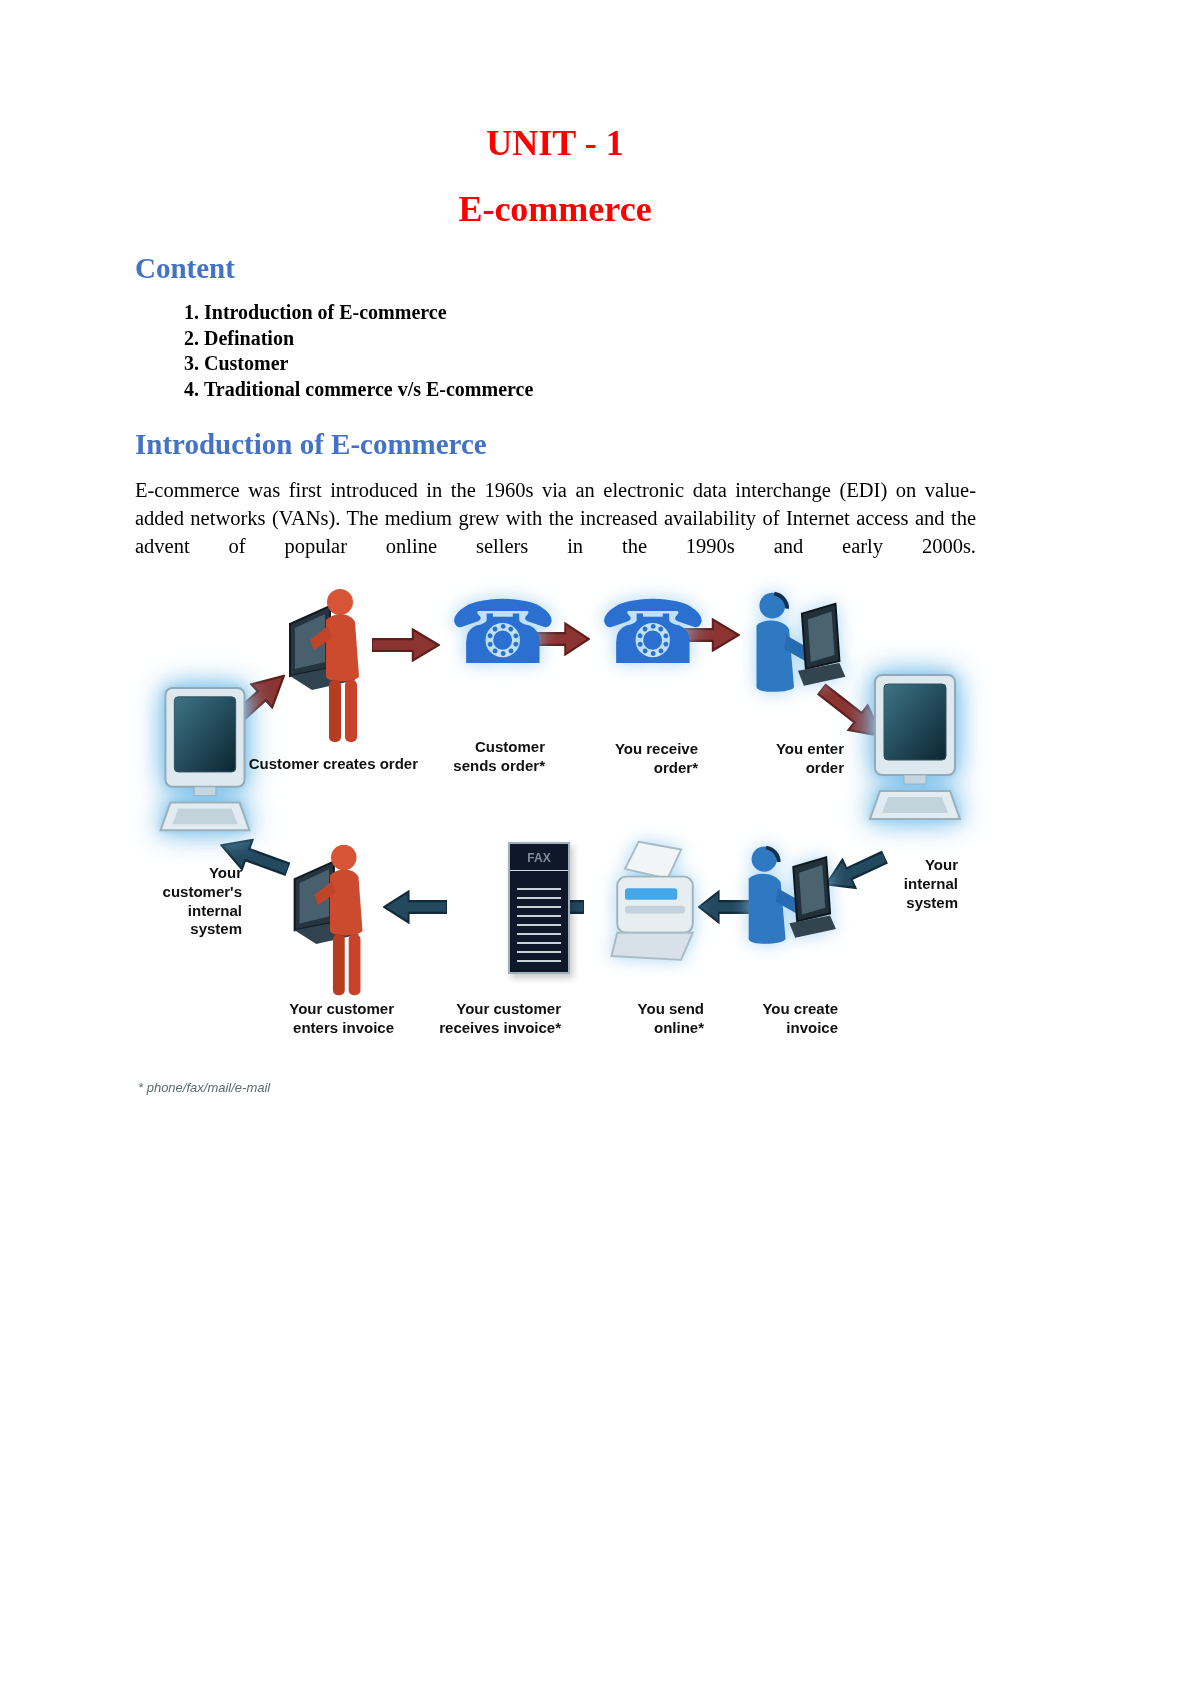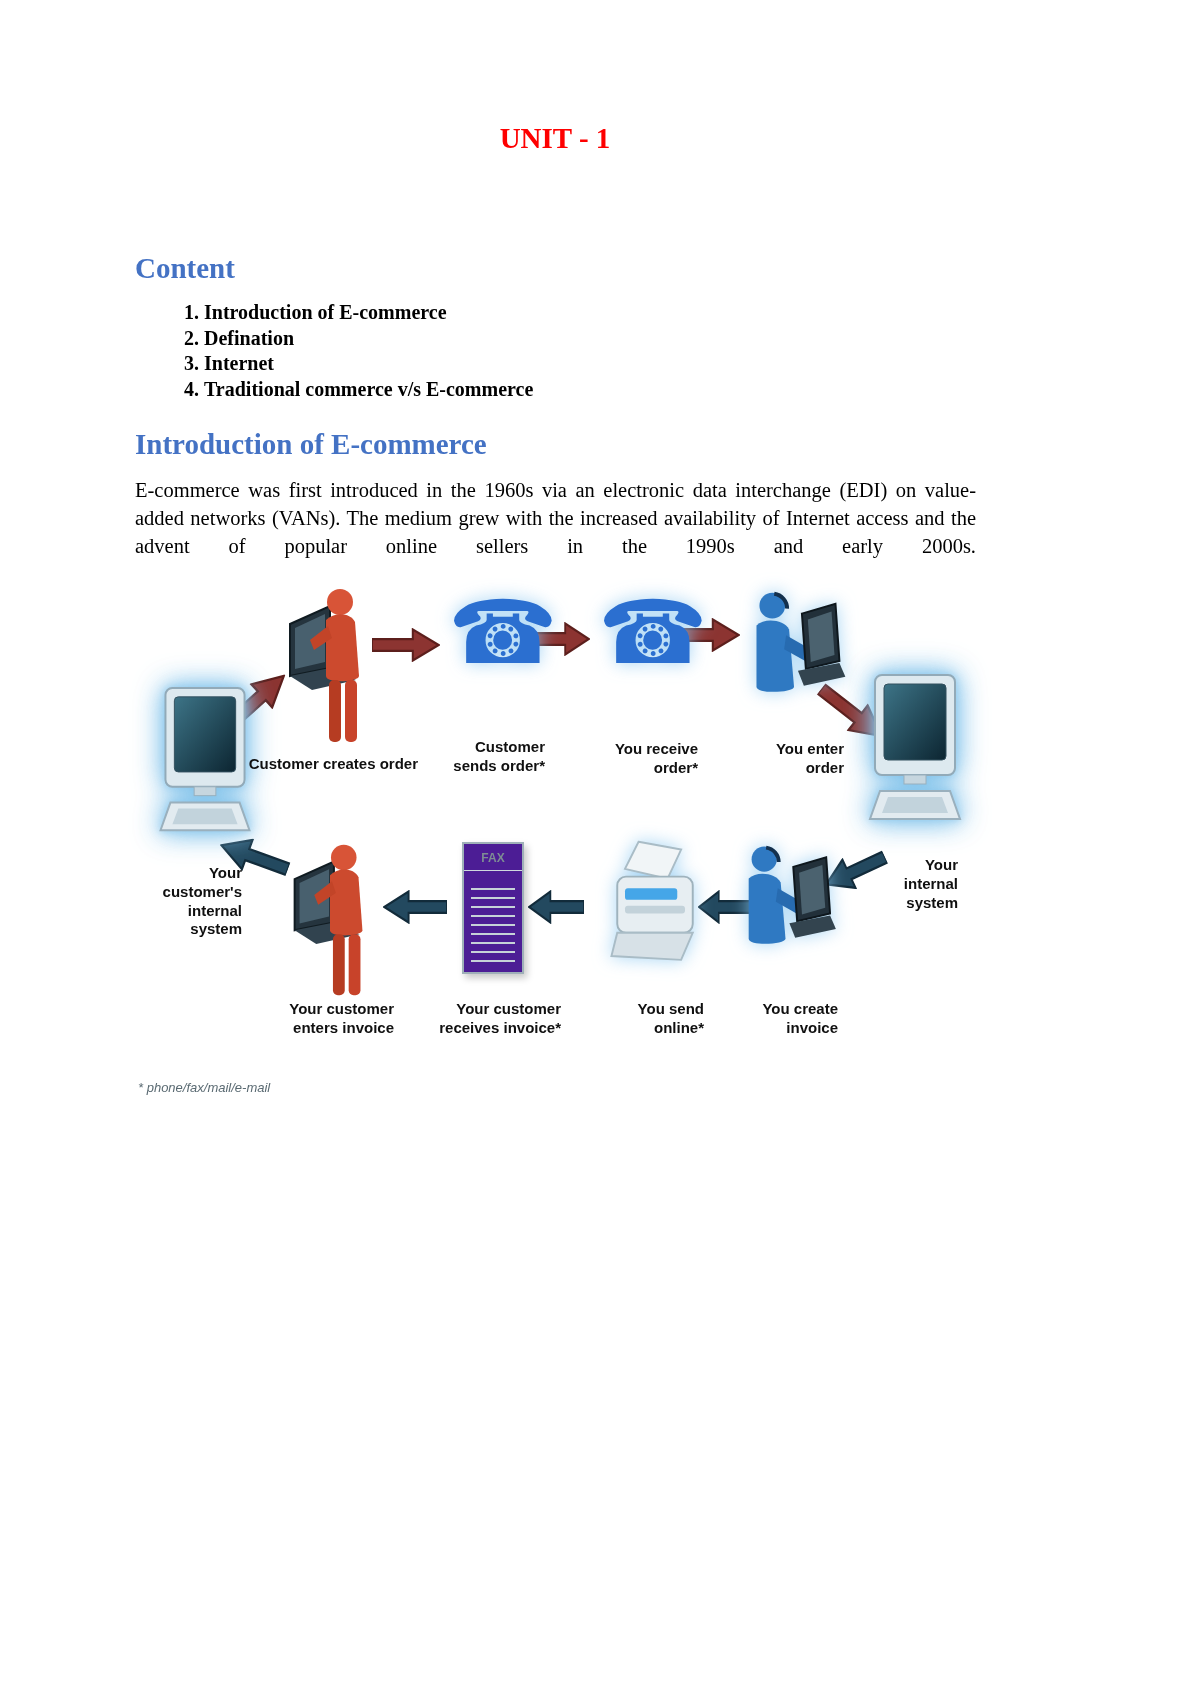--- a/index.html
+++ b/index.html
@@ -1,19 +1,19 @@
 <!DOCTYPE html>
 <html><head>
 <meta charset="utf-8">
 <style>
   html,body{margin:0;padding:0;background:#ffffff;}
   .page{position:relative;width:1200px;height:1696px;background:#ffffff;overflow:hidden;
         font-family:"Liberation Serif",serif;color:#000;}
   .title{position:absolute;left:135px;width:840px;text-align:center;margin:0;
-         font-size:29px;font-weight:bold;color:#fe0000;font-family:"Liberation Serif",serif;}
+         font-size:36px;font-weight:bold;color:#fe0000;font-family:"Liberation Serif",serif;}
   .heading{position:absolute;left:135px;margin:0;font-size:29px;font-weight:bold;color:#4472c4;
            font-family:"Liberation Serif",serif;}
   .content-list{position:absolute;left:168px;top:300px;margin:0;padding-left:36px;
                 font-size:20px;font-weight:bold;}
   .content-list li{line-height:25.5px;}
   .paragraph{position:absolute;left:135px;top:476px;width:841px;margin:0;
              font-size:20.5px;line-height:28px;text-align:justify;text-align-last:justify;}
   
   .diagram{position:absolute;left:130px;top:572px;width:845px;height:545px;}
   .dlabel{position:absolute;font-family:"Liberation Sans",sans-serif;font-weight:bold;
@@ -22,40 +22,41 @@
             font-size:13px;color:#5a6a72;}
   .icon-wrap{position:absolute;}
   .icon-wrap svg{width:100%;height:100%;display:block;}
   .glow{filter:drop-shadow(0 0 14px rgba(130,195,235,.95)) drop-shadow(0 0 4px rgba(130,195,235,.8));}
   .softglow{filter:drop-shadow(0 0 9px rgba(140,200,240,.75));}
   .phone{position:absolute;font-family:"DejaVu Sans",sans-serif;font-size:88px;line-height:1.25;
          color:#2b6fd0;text-align:center;filter:drop-shadow(0 0 9px rgba(140,200,240,.8));}
   .arrow{position:absolute;height:34px;}
   .arrow polygon{fill:#8c3431;stroke:#5c1f1c;stroke-width:3;}
   .arrow.navy polygon{fill:#23495f;stroke:#122b3a;}
-  .fax-sheet{position:absolute;width:58px;height:128px;background:#4c1d95;border:2px solid #9fb0b8;
-             box-shadow:3px 4px 7px rgba(0,0,0,.22);}
+  .fax-sheet{position:absolute;width:58px;height:128px;background:#0f172a;border:2px solid #9fb0b8;
+             box-shadow:3px 4px 7px rgba(0,0,0,.22);margin-left:46px;}
   .fax-head{font-family:"Liberation Sans",sans-serif;font-weight:bold;font-size:12px;color:#7d8c94;
             text-align:center;padding:7px 0 5px 0;border-bottom:1px solid #cfd9de;}
   .fax-lines{margin:10px 7px 0 7px;height:84px;
              background:repeating-linear-gradient(to bottom,transparent 0 7px,#c6d2d8 7px 9px);}
 </style>
 </head>
 <body>
 
 <div class="page">
 
   <h1 class="title" style="top:122px">UNIT - 1</h1>
+  <h1 class="title" style="top:188px">E-commerce</h1>
 
   <h2 class="heading" style="top:252px">Content</h2>
 
   <ol class="content-list">
     <li>Introduction of E-commerce</li>
     <li>Defination</li>
-    <li>Internet</li>
+    <li>Customer</li>
     <li>Traditional commerce v/s E-commerce</li>
   </ol>
 
   <h2 class="heading" style="top:428px">Introduction of E-commerce</h2>
 
   <p class="paragraph">E-commerce was first introduced in the 1960s via an electronic data interchange (EDI) on value-added networks (VANs). The medium grew with the increased availability of Internet access and the advent of popular online sellers in the 1990s and early 2000s.</p>
 
   <div class="diagram">
 
     <svg class="arrow" style="left:87px;top:112px;width:78px;transform:rotate(-42deg)" viewBox="0 0 100 46" preserveAspectRatio="none">

